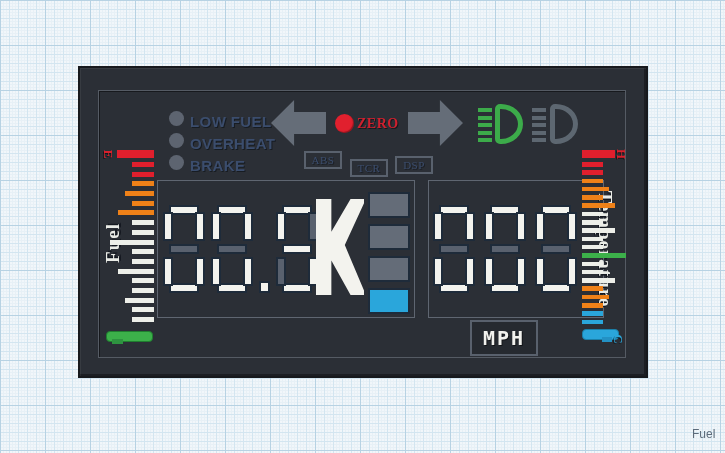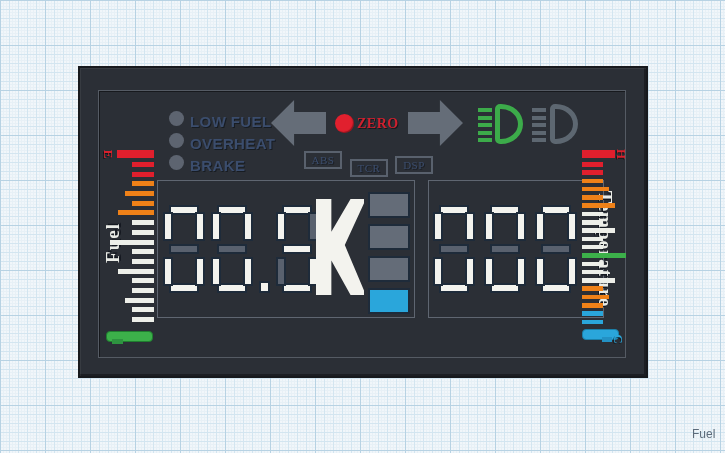--- a/index.html
+++ b/index.html
@@ -271,16 +271,19 @@
           <b style="left: 6px; top: 0px; width: 30px; height: 10px; background: rgb(243, 243, 238);"></b>
           <b style="left: 6px; top: 39px; width: 30px; height: 10px; background: rgb(89, 97, 110);"></b>
           <b style="left: 6px; top: 78px; width: 30px; height: 10px; background: rgb(243, 243, 238);"></b>
           <b style="left: 0px; top: 7px; width: 10px; height: 29px; background: rgb(243, 243, 238);"></b>
           <b style="left: 32px; top: 7px; width: 10px; height: 29px; background: rgb(243, 243, 238);"></b>
           <b style="left: 0px; top: 52px; width: 10px; height: 29px; background: rgb(243, 243, 238);"></b>
           <b style="left: 32px; top: 52px; width: 10px; height: 29px; background: rgb(243, 243, 238);"></b>
         </div>
       </div>
 
+    <div class="abs mph-box" style="left:390px;top:252px;">
+      <span>MPH</span>
+    </div>
   </div>
 
   <div class="abs snap" style="left:692px;top:427px;">Fuel</div>
 </div>
 
 </body></html>

